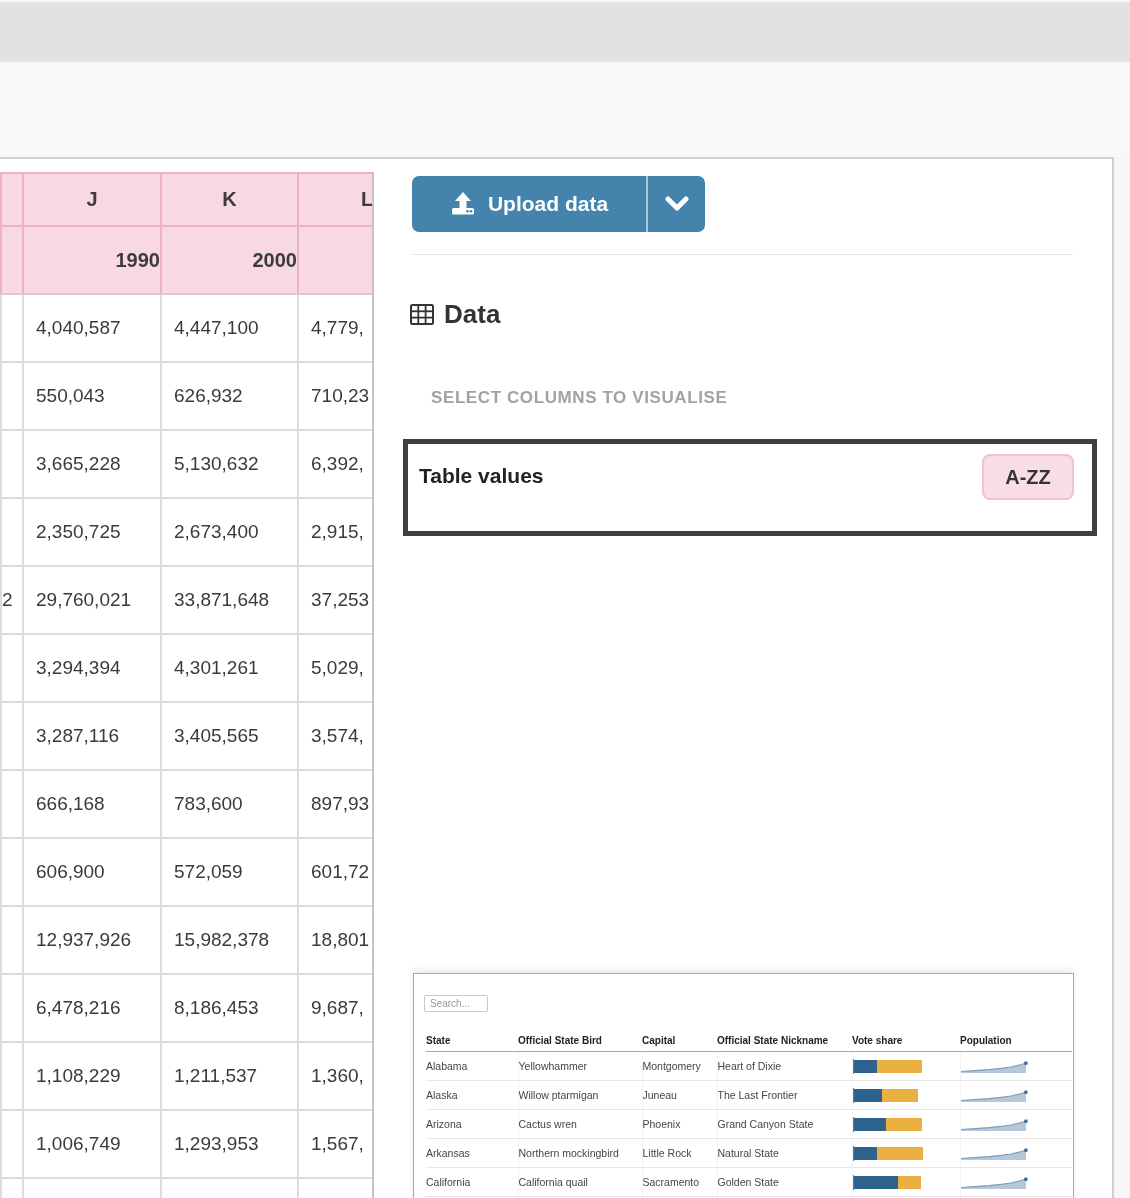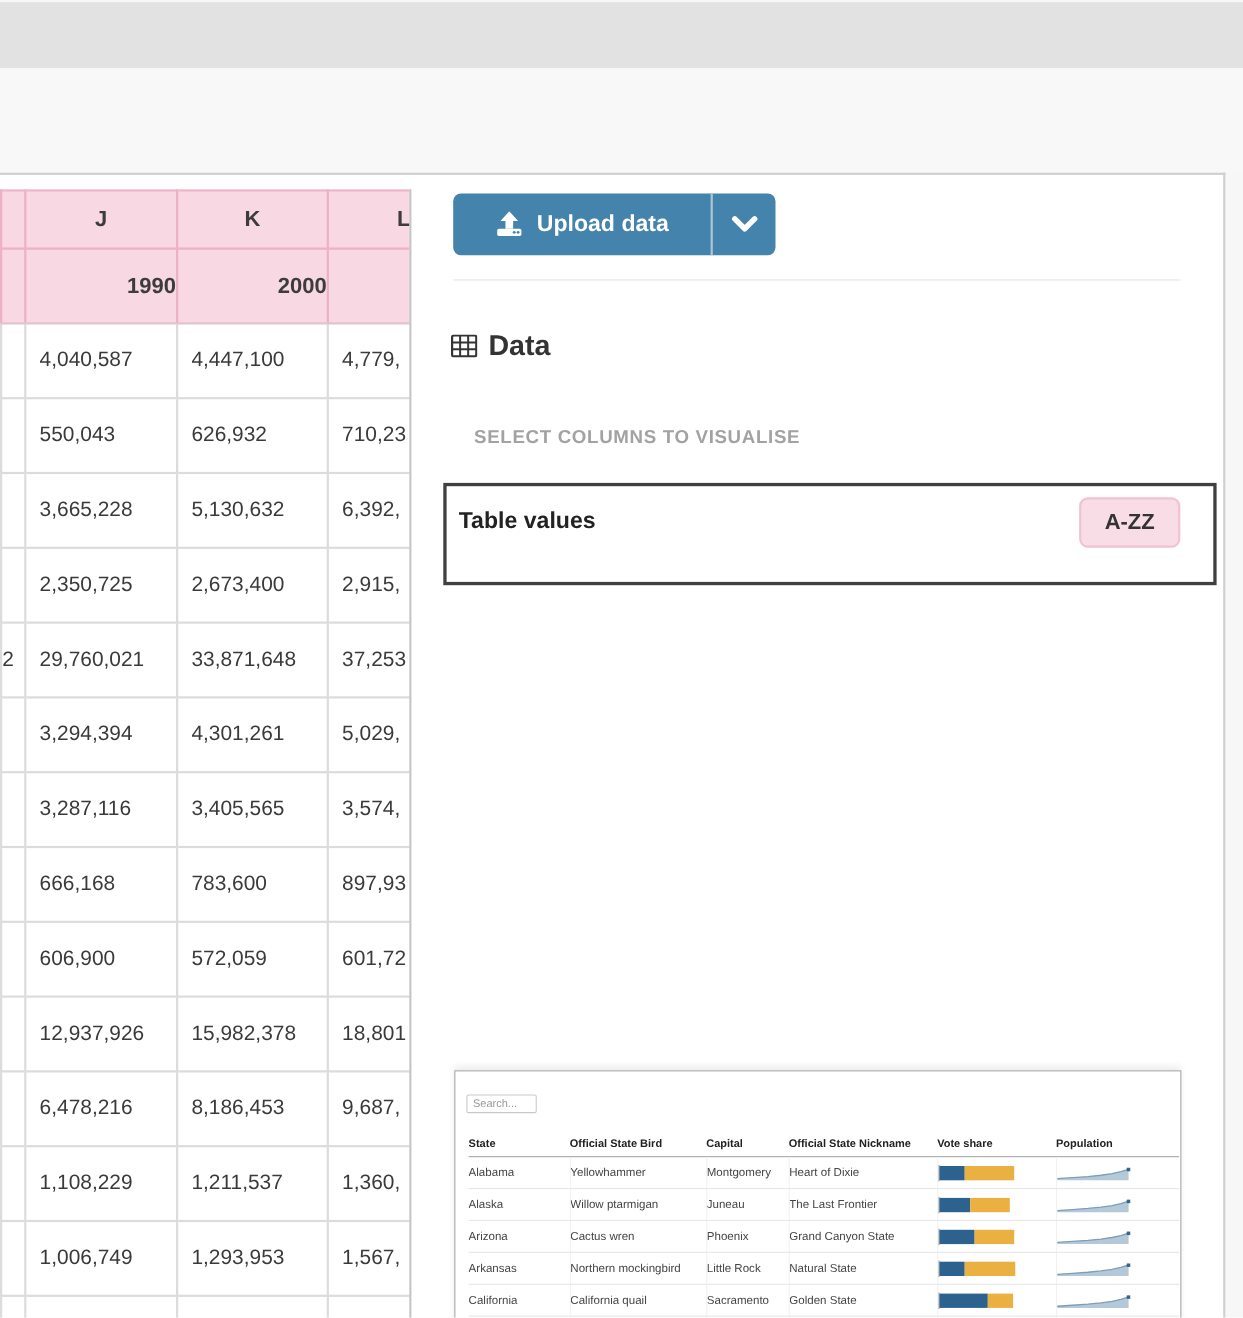--- a/index.html
+++ b/index.html
@@ -37,23 +37,23 @@
   .upload-caret{flex:1;display:flex;align-items:center;justify-content:center;}
 
   .divider1{position:absolute;left:412px;top:95px;width:661px;height:0;border-top:1px solid #e4e4e4;}
 
   .data-heading{position:absolute;left:410px;top:140px;display:flex;align-items:center;gap:10px;}
   .data-title{font-size:26px;font-weight:bold;color:#333;}
 
   .select-label{position:absolute;left:411px;top:229px;font-size:17px;font-weight:bold;
                 color:#a2a2a2;letter-spacing:0.6px;margin-left:20px;}
 
-  .red-box{position:absolute;left:403px;top:280px;width:684px;height:87px;border:3px solid #404040;padding-left:13px;}
+  .red-box{position:absolute;left:403px;top:280px;width:684px;height:87px;border:5px solid #404040;}
   .tv-label{position:absolute;left:11px;top:20px;font-size:21px;font-weight:bold;color:#222;}
-  .badge{position:absolute;right:30px;top:10px;width:88px;height:42px;background:#f8dce6;
+  .badge{position:absolute;right:18px;top:10px;width:88px;height:42px;background:#f8dce6;
          border:2px solid #f1c2d2;border-radius:8px;display:flex;align-items:center;
          justify-content:center;font-size:20px;font-weight:bold;color:#333;cursor:pointer;}
 
   
   .preview-card{position:absolute;left:413px;top:814px;width:659px;height:384px;background:#fff;
                 border:1px solid #a8a8a8;box-shadow:0 -4px 6px rgba(0,0,0,0.07);overflow:hidden;}
   .search{display:block;margin:21px 0 16px 10px;width:64px;height:17px;border:1px solid #c9c9c9;
           border-radius:2px;font-size:10px;padding:0 5px;color:#777;
           font-family:"Liberation Sans",sans-serif;box-sizing:border-box;}
   .search::placeholder{color:#999;}

